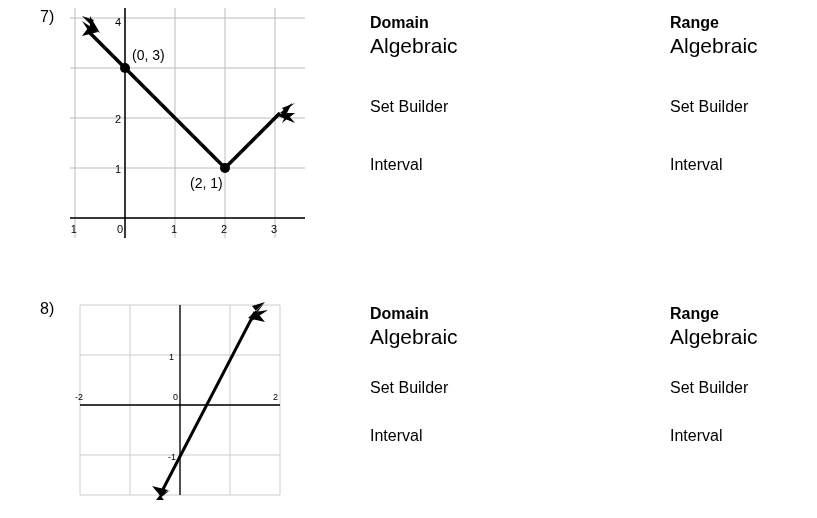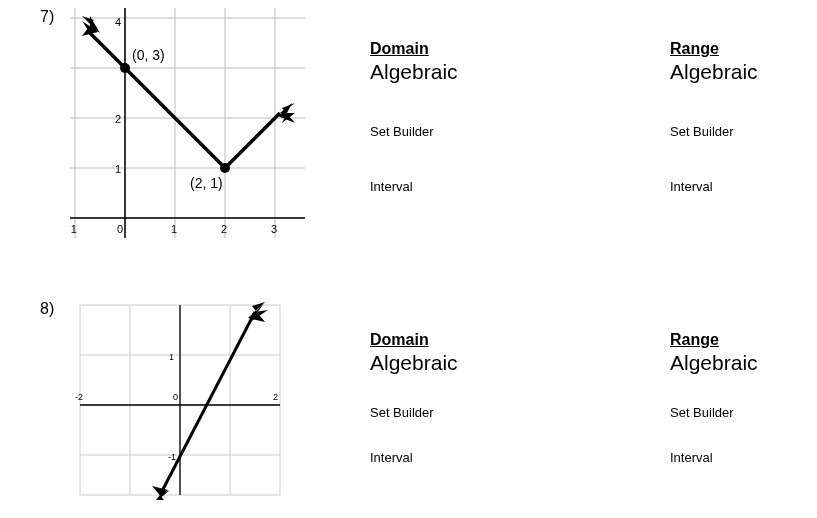--- a/index.html
+++ b/index.html
@@ -6,23 +6,23 @@
     body { font-family: Arial, sans-serif; background: #fff; width: 817px; height: 518px; position: relative; }
     .problem { position: absolute; display: flex; }
     .problem-7 { top: 8px; left: 45px; }
     .problem-8 { top: 300px; left: 45px; }
     .prob-num { font-size: 16px; position: absolute; left: -5px; top: 0; }
     .graph-box { width: 235px; height: 250px; position: relative; margin-left: 25px; }
     .graph-box-8 { width: 235px; height: 210px; position: relative; margin-left: 25px; }
     .notations { position: absolute; left: 370px; }
     .notation-row { display: flex; margin-bottom: 40px; }
     .col { width: 300px; }
-    .heading { text-decoration: underline; font-weight: bold; font-size: 16px; margin-top: 26px; }
+    .heading { font-weight: bold; font-size: 16px; }
     .subheading { font-size: 21px; margin-top: 2px; }
-    .label-t { font-size: 13px; }
+    .label-t { font-size: 16px; }
     svg { position: absolute; top: 0; left: 0; }
   </style>
 </head>
 <body>
 
 <div class="problem problem-7">
   <div class="prob-num">7)</div>
   <div class="graph-box">
     <svg width="235" height="230" viewBox="0 0 235 230">
 

